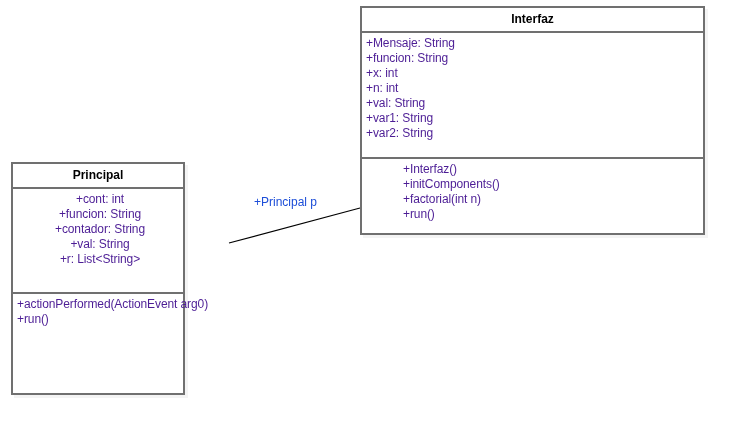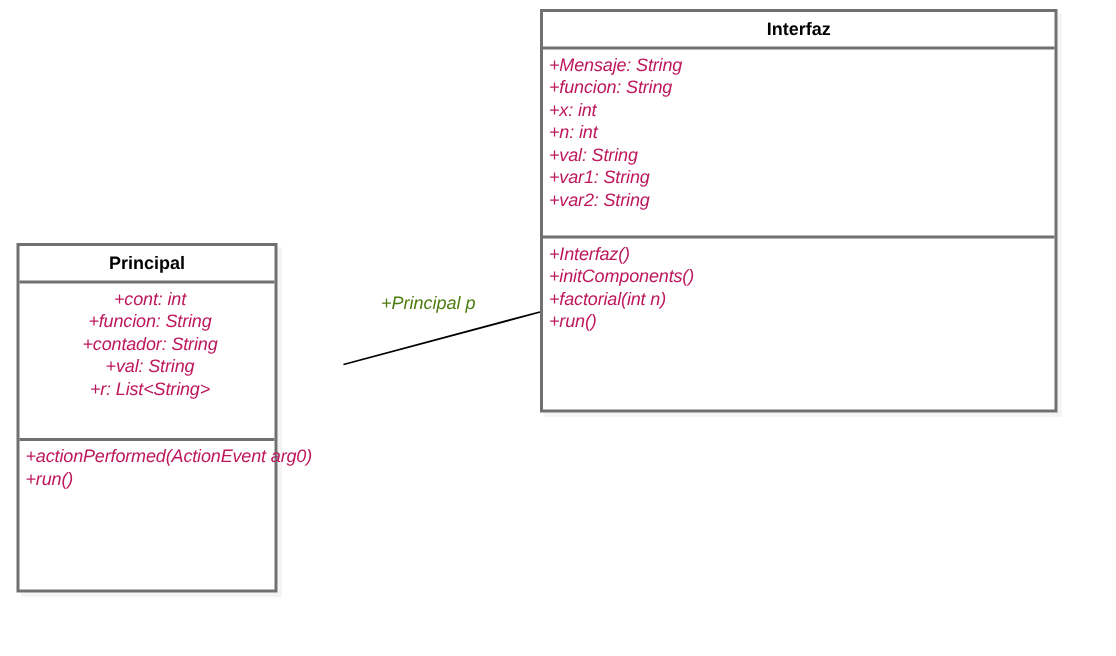--- a/index.html
+++ b/index.html
@@ -52,24 +52,23 @@
     padding: 3px 0 3px 4px;
   }
 
   .uml-compartment.divided {
     border-bottom: 2px solid #707070;
   }
 
   .uml-member {
     font-size: 12px;
     line-height: 15px;
-    color: #be185d;
+    color: #4c1d95;
     white-space: nowrap;
     letter-spacing: -0.1px;
-    font-style: italic;
   }
 
   
   #class-principal {
     left: 11px;
     top: 162px;
     width: 174px;
     height: 233px;
   }
   #class-principal .uml-compartment.attrs {
@@ -77,48 +76,48 @@
     text-align: center;
   }
   #class-principal .uml-compartment.ops {
     height: 104px;
   }
 
   #class-interfaz {
     left: 360px;
     top: 6px;
     width: 345px;
-    height: 269px;
+    height: 229px;
   }
   #class-interfaz .uml-compartment.attrs {
     height: 126px;
   }
   #class-interfaz .uml-compartment.ops {
     height: 112px;
+    margin-left: 37px;
   }
 
   
   #association {
     position: absolute;
     left: 0;
     top: 0;
     width: 744px;
     height: 437px;
     pointer-events: none;
   }
 
   .assoc-label {
     position: absolute;
     left: 254px;
     top: 195px;
     font-size: 12px;
     line-height: 14px;
-    color: #4d7c0f;
+    color: #1d4ed8;
     white-space: nowrap;
-    font-style: italic;
   }
 </style>
 </head>
 <body>
 
 <div id="canvas">
 
   <svg id="association" viewBox="0 0 744 437">
     <line x1="229" y1="243" x2="360" y2="208" stroke="#000000" stroke-width="1.2"></line>
   </svg>

